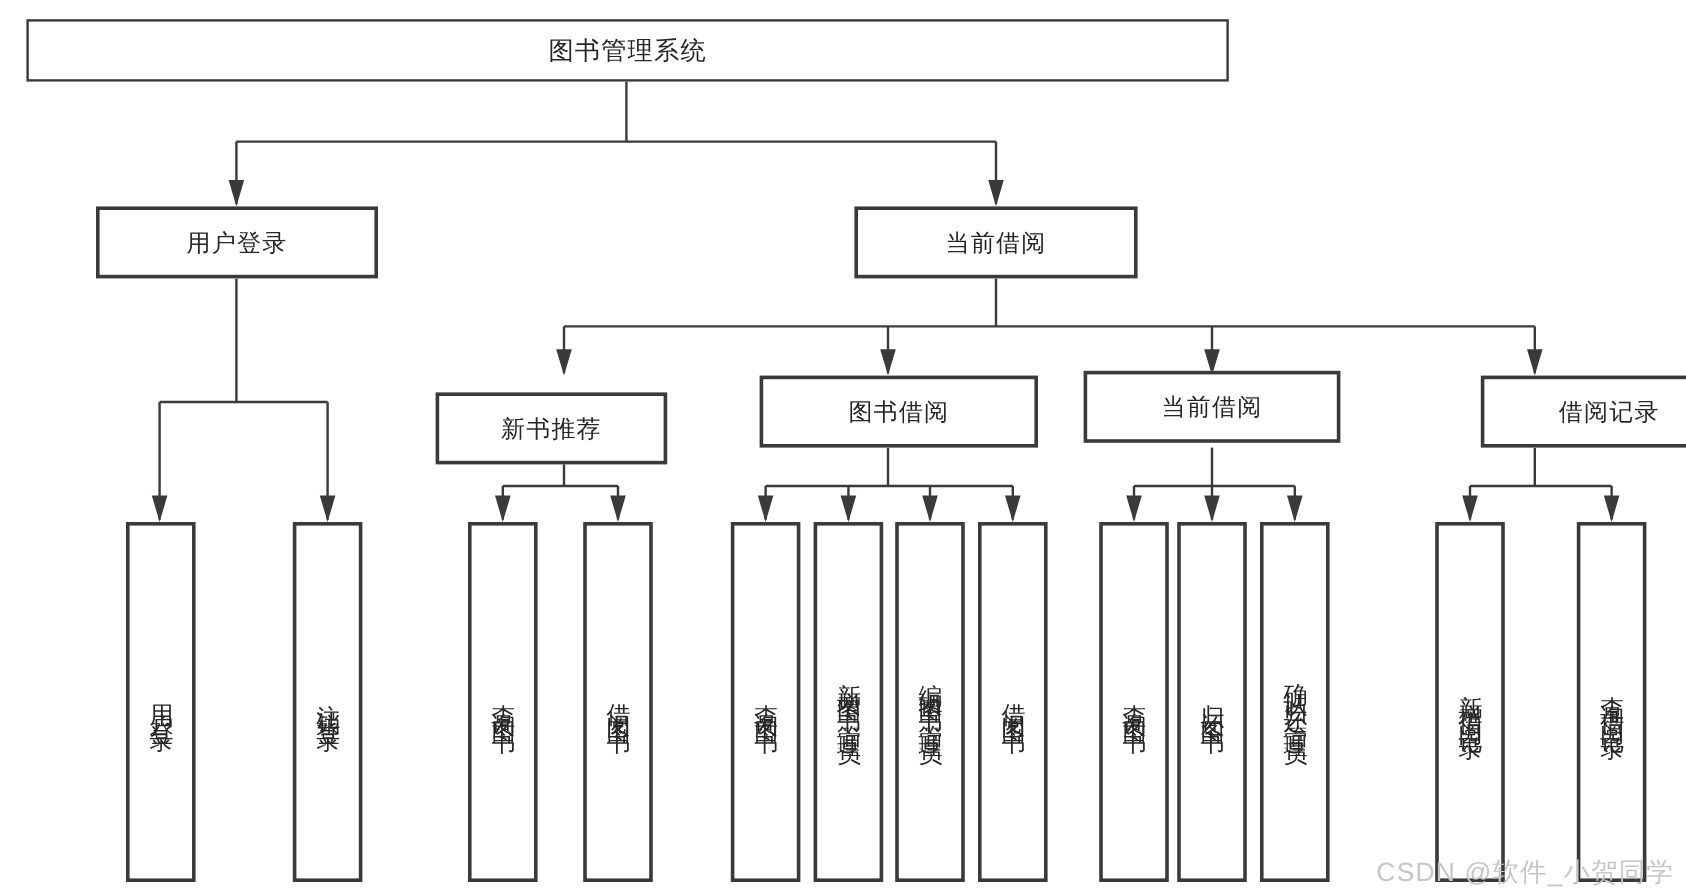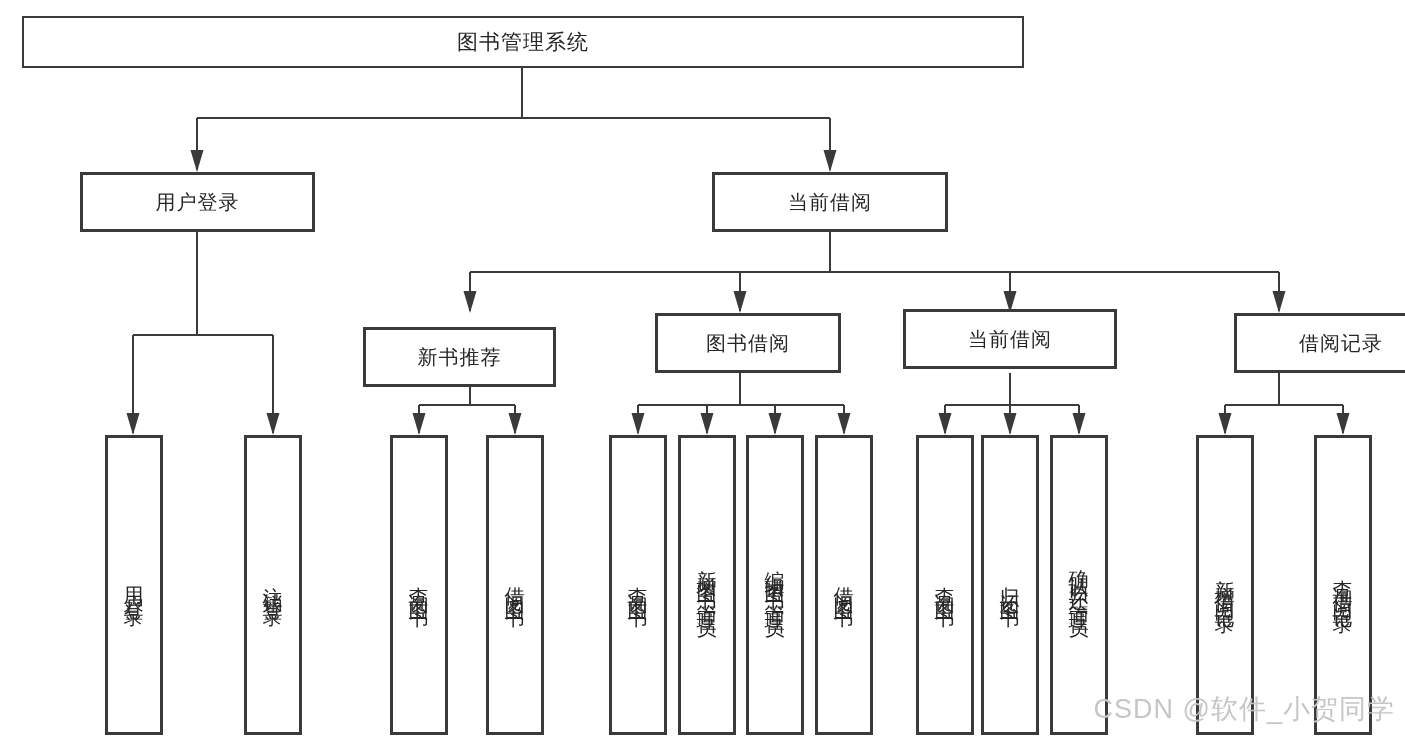--- a/index.html
+++ b/index.html
@@ -37,22 +37,22 @@
     writing-mode:vertical-rl;
     text-orientation:mixed;
     font-size:20px;
     letter-spacing:7px;
     line-height:1;
     white-space:nowrap;
   }
   .watermark{
     position:absolute;
     right:10px;
-    bottom:20px;
-    font-size:27px;
+    bottom:5px;
+    font-size:22px;
     color:var(--wm);
     letter-spacing:1px;
     z-index:5;
     pointer-events:none;
     text-align:right;
   }
 </style>
 </head>
 <body>
 
@@ -119,21 +119,21 @@
     <polygon points="1218.5,413 1231.5,413 1225,435"></polygon>
     <polygon points="1336.5,413 1349.5,413 1343,435"></polygon>
   </svg>
 
   <div class="box root-box" style="left:22px;top:16px;width:1002px;height:52px">图书管理系统</div>
 
   <div class="box hbox" style="left:80px;top:172px;width:235px;height:60px">用户登录</div>
   <div class="box hbox" style="left:712px;top:172px;width:236px;height:60px">当前借阅</div>
 
   <div class="box hbox" style="left:363px;top:327px;width:193px;height:60px">新书推荐</div>
-  <div class="box hbox" style="left:655px;top:313px;width:186px;height:60px">图书借阅</div>
+  <div class="box hbox" style="left:633px;top:313px;width:232px;height:60px">图书借阅</div>
   <div class="box hbox" style="left:903px;top:309px;width:214px;height:60px">当前借阅</div>
   <div class="box hbox" style="left:1234px;top:313px;width:214px;height:60px">借阅记录</div>
 
   <div class="box leaf" style="left:105px">
     <span class="vtext">用户登录</span>
   </div>
   <div class="box leaf" style="left:244px">
     <span class="vtext">注销登录</span>
   </div>
 

